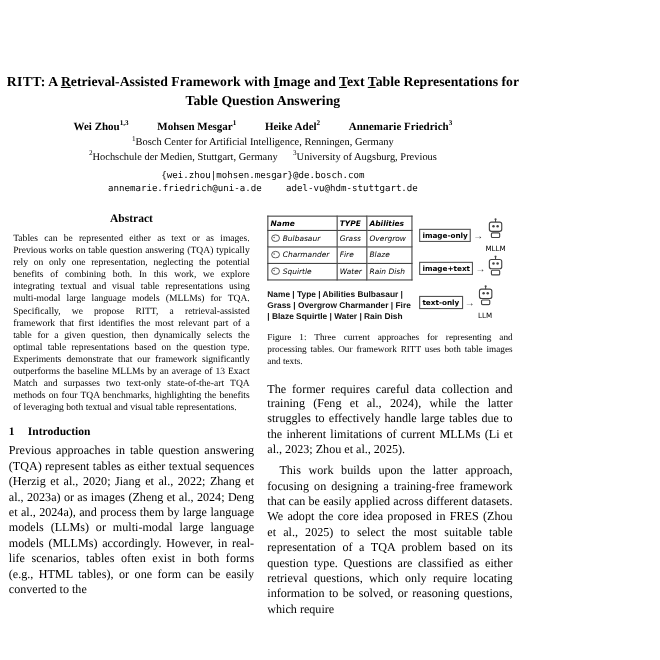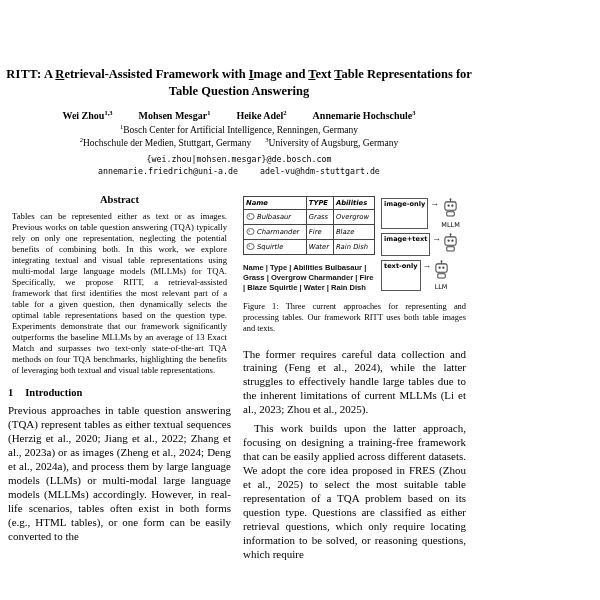--- a/index.html
+++ b/index.html
@@ -57,21 +57,21 @@
   }
   table.poke th, table.poke td { border: 1.2px solid #444; padding: 2px 2px; text-align: left; white-space: nowrap; }
   table.poke th { font-weight: bold; }
   .cell-name { display: flex; align-items: center; gap: 2px; }
 
   .fig-textblock {
     margin-top: 8px; font-family: "Liberation Sans", sans-serif;
     font-weight: bold; font-size: 7.6px; line-height: 1.35; color: #111;
   }
 
-  .route { display: flex; gap: 2px; }
+  .route { display: flex; align-items: center; gap: 2px; }
   .route-label {
     font-family: "DejaVu Sans", sans-serif; font-weight: bold;
     font-size: 6.6px; white-space: nowrap; border: 0.8px solid #555; padding: 1px 2px;
   }
   .route-arrow { font-size: 9px; color: #333; }
   .bot { display: flex; flex-direction: column; align-items: center; }
   .bot-label { font-family: "DejaVu Sans", sans-serif; font-size: 6.5px; font-weight: normal; }
 
   .caption { margin: 9px 0 0 0; text-align: justify; font-size: 8.4px; line-height: 1.28; font-family: Liberation Serif, serif; }
   .after-fig { margin-top: 13px; }
@@ -82,26 +82,26 @@
 <div class="page">
 
   <div class="title">
     <span class="prefix">RITT:</span><span> A </span><span class="u">R</span><span>etrieval-Assisted Framework with </span><span class="u">I</span><span>mage and </span><span class="u">T</span><span>ext </span><span class="u">T</span><span>able Representations for Table Question Answering</span>
   </div>
 
   <div class="authors">
     <span class="author"><span>Wei Zhou</span><sup>1,3</sup></span>
     <span class="author"><span>Mohsen Mesgar</span><sup>1</sup></span>
     <span class="author"><span>Heike Adel</span><sup>2</sup></span>
-    <span class="author"><span>Annemarie Hochschule</span><sup>3</sup></span>
+    <span class="author"><span>Annemarie Friedrich</span><sup>3</sup></span>
   </div>
 
   <div class="affil">
     <div class="affil-row"><sup>1</sup><span>Bosch Center for Artificial Intelligence, Renningen, Germany</span></div>
-    <div class="affil-row"><sup>2</sup><span>Hochschule der Medien, Stuttgart, Germany</span><span class="gap"></span><sup>3</sup><span>University of Augsburg, Germany</span></div>
+    <div class="affil-row"><sup>2</sup><span>Hochschule der Medien, Stuttgart, Germany</span><span class="gap"></span><sup>3</sup><span>University of Augsburg, Previous</span></div>
   </div>
 
   <div class="emails">
     <div>{wei.zhou|mohsen.mesgar}@de.bosch.com</div>
     <div><span>annemarie.friedrich@uni-a.de</span><span class="gap"></span><span>adel-vu@hdm-stuttgart.de</span></div>
   </div>
 
   <div class="columns">
 
     <div class="col">

